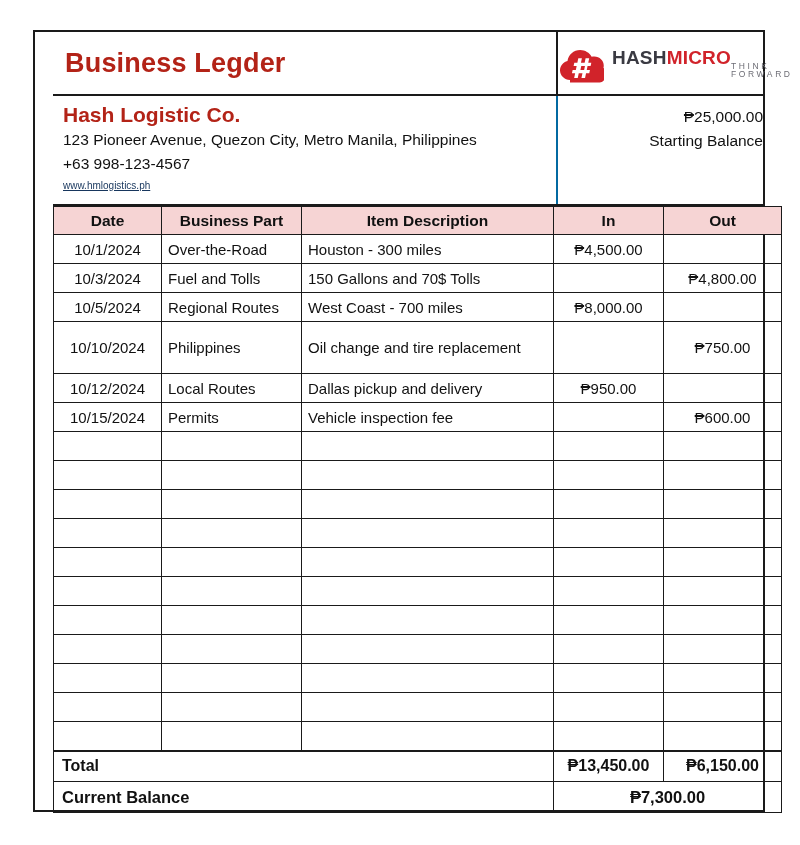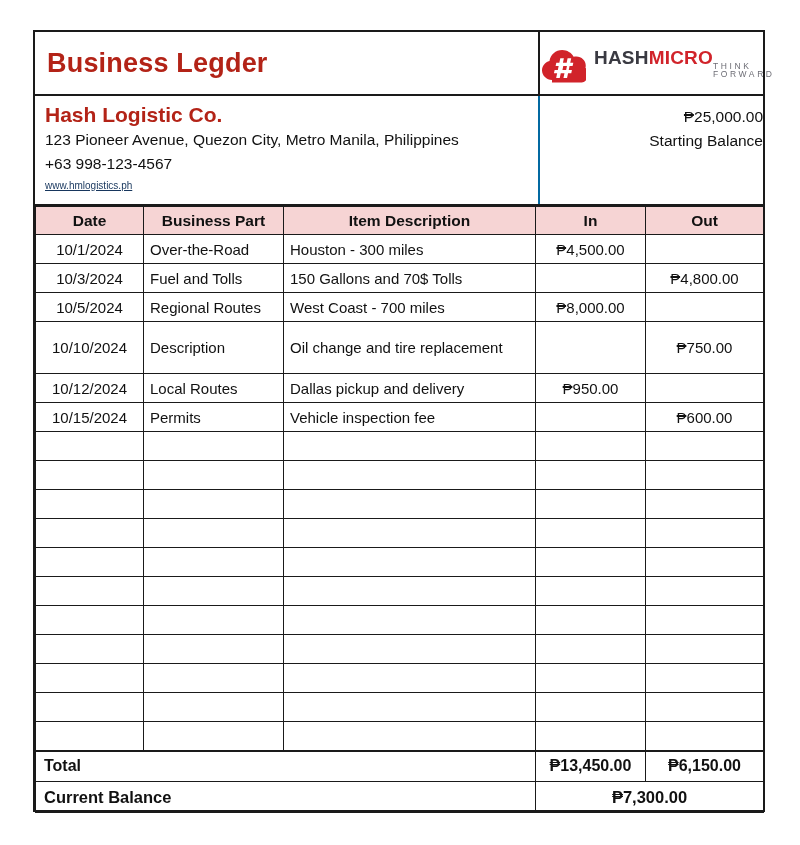--- a/index.html
+++ b/index.html
@@ -8,20 +8,21 @@
     width: 800px; height: 845px;
     background: #ffffff;
     font-family: "Liberation Sans", sans-serif;
   }
   #sheet {
     position: absolute;
     left: 33px; top: 30px;
     width: 732px; height: 782px;
     border: 2px solid #1a1a1a;
     background: #ffffff;
+    padding-left: 18px;
   }
   
   .title-band {
     display: flex;
     align-items: center;
     height: 64px;
     border-bottom: 2px solid #1a1a1a;
   }
   .title-cell {
     flex: 0 0 505px;
@@ -216,21 +217,21 @@
         </tr>
         <tr>
           <td class="date">10/5/2024</td>
           <td>Regional Routes</td>
           <td>West Coast - 700 miles</td>
           <td class="num">₱8,000.00</td>
           <td class="num"></td>
         </tr>
         <tr class="tall">
           <td class="date">10/10/2024</td>
-          <td>Description</td>
+          <td>Philippines</td>
           <td class="desc-wrap">Oil change and tire replacement</td>
           <td class="num"></td>
           <td class="num">₱750.00</td>
         </tr>
         <tr>
           <td class="date">10/12/2024</td>
           <td>Local Routes</td>
           <td>Dallas pickup and delivery</td>
           <td class="num">₱950.00</td>
           <td class="num"></td>

